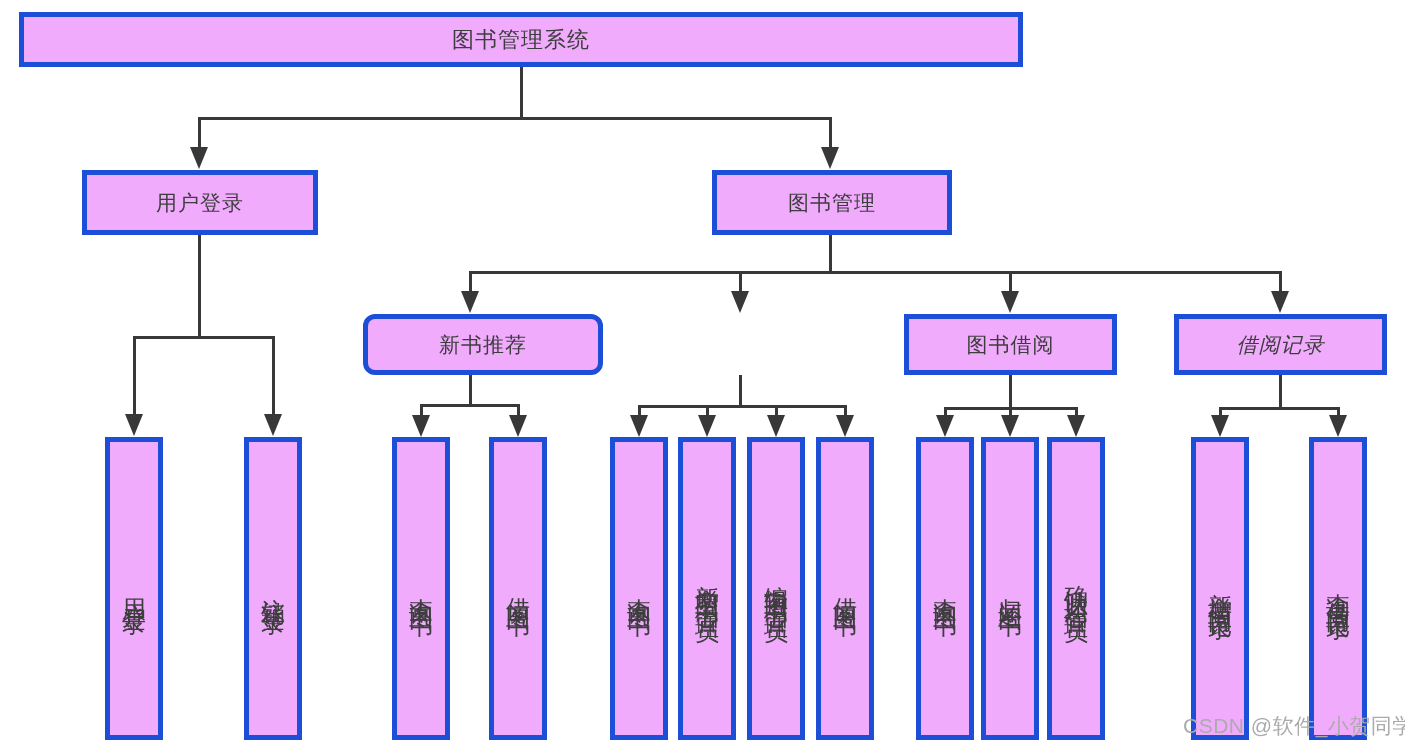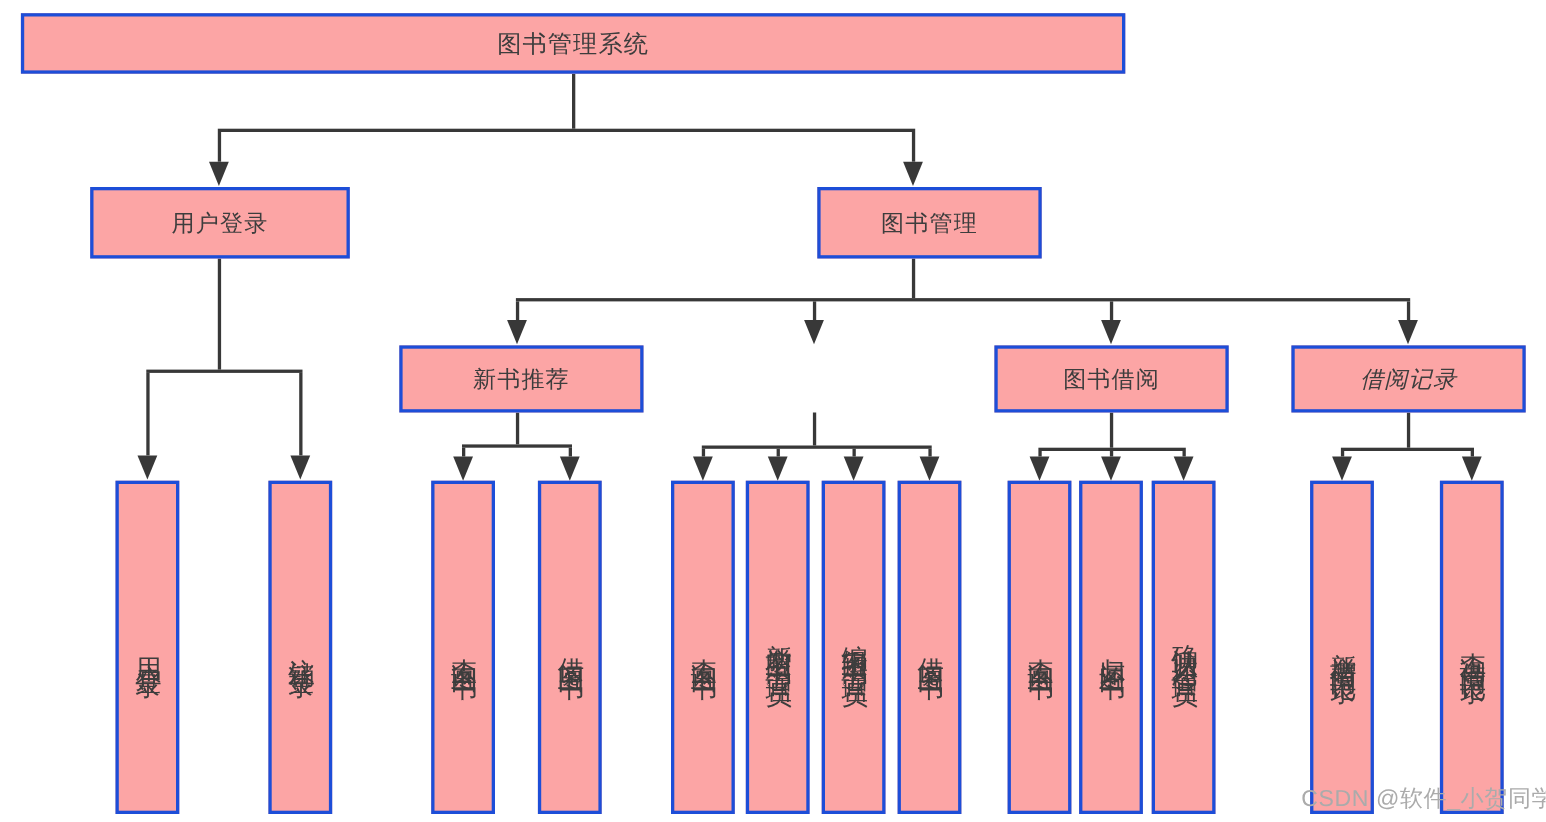--- a/index.html
+++ b/index.html
@@ -12,22 +12,22 @@
   
   .hline{position:absolute;height:3px;background:#383838;}
   .vline{position:absolute;width:3px;background:#383838;}
   .arrowhead{
     position:absolute;width:0;height:0;
     border-left:9px solid transparent;border-right:9px solid transparent;
     border-top:22px solid #383838;
   }
   
   .node{
-    position:absolute;box-sizing:border-box;background:#fca5a5;
-    border:3px solid #1d4ed8;display:flex;align-items:center;justify-content:center;
+    position:absolute;box-sizing:border-box;background:#f0abfc;
+    border:5px solid #1d4ed8;display:flex;align-items:center;justify-content:center;
     color:#3d3d3d;
   }
   .node.h{font-size:21px;letter-spacing:1px;}
   .node.root{font-size:22px;}
   .node.leaf span{
     writing-mode:vertical-rl;text-orientation:mixed;
     font-size:24px;letter-spacing:5px;line-height:1;color:#3d3d3d;
     white-space:nowrap;
   }
   .watermark{
@@ -99,25 +99,25 @@
   <div class="vline" style="left:1337px;top:410px;height:5px;"></div>
   <div class="arrowhead" style="left:1329px;top:415px;"></div>
 
   <div class="node root h" style="left:19px;top:12px;width:1004px;height:55px;">
     <span>图书管理系统</span>
   </div>
 
   <div class="node h" style="left:82px;top:170px;width:236px;height:65px;">
     <span>用户登录</span>
   </div>
-  <div class="node h" style="left:712px;top:170px;width:204px;height:65px;margin-left:31px;">
+  <div class="node h" style="left:712px;top:170px;width:240px;height:65px;">
     <span>图书管理</span>
   </div>
 
-  <div class="node h" style="left:363px;top:314px;width:222px;height:61px;">
+  <div class="node h" style="left:363px;top:314px;width:240px;height:61px;border-radius:12px;">
     <span>新书推荐</span>
   </div>
   <div class="node h" style="left:904px;top:314px;width:213px;height:61px;">
     <span>图书借阅</span>
   </div>
   <div class="node h" style="left:1174px;top:314px;width:213px;height:61px;font-style:italic;">
     <span>借阅记录</span>
   </div>
 
   <div class="node leaf" style="left:105px;top:437px;width:58px;height:303px;">

